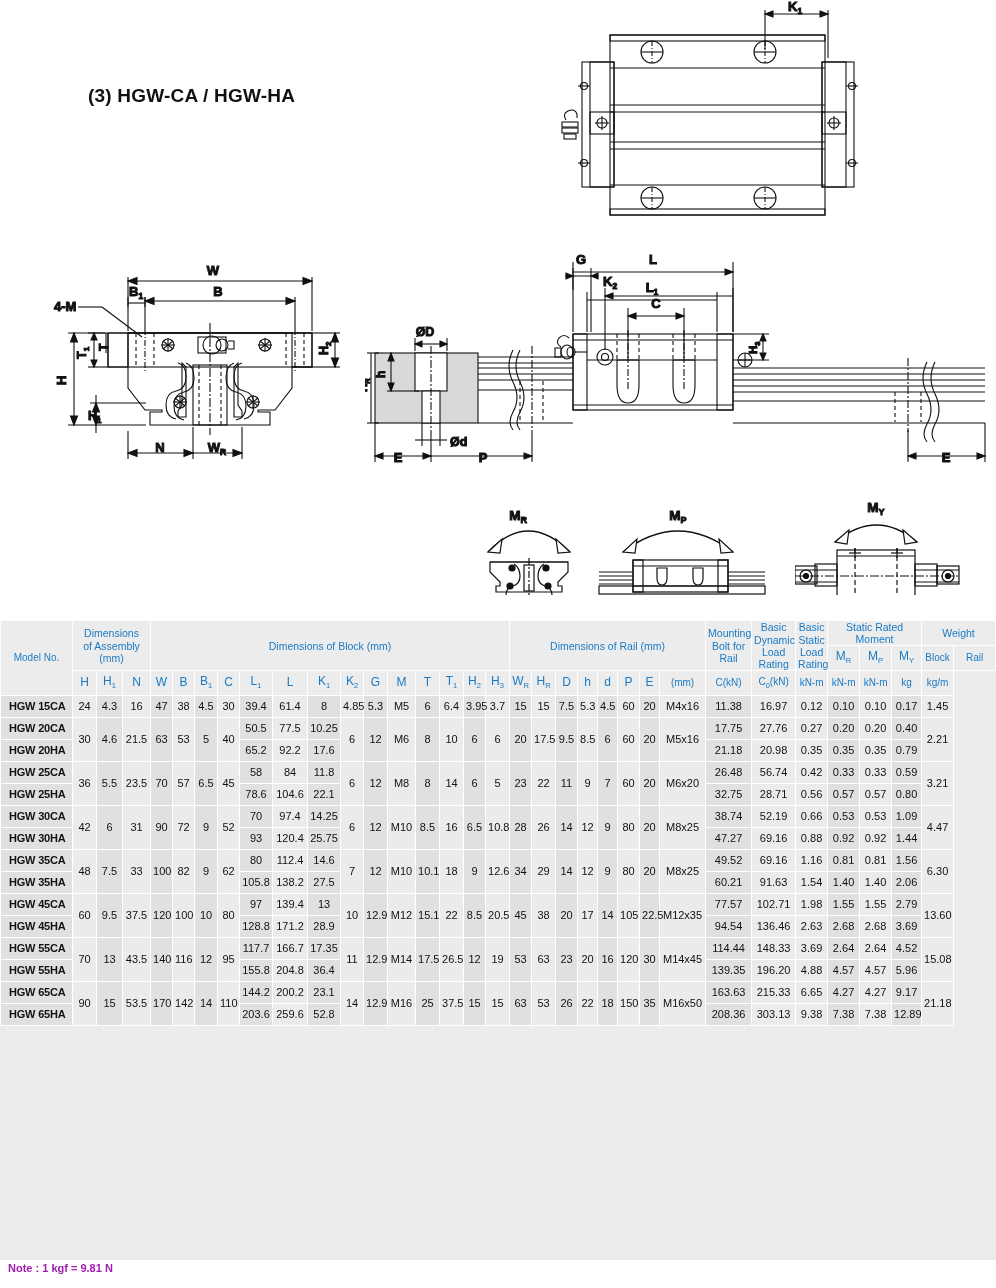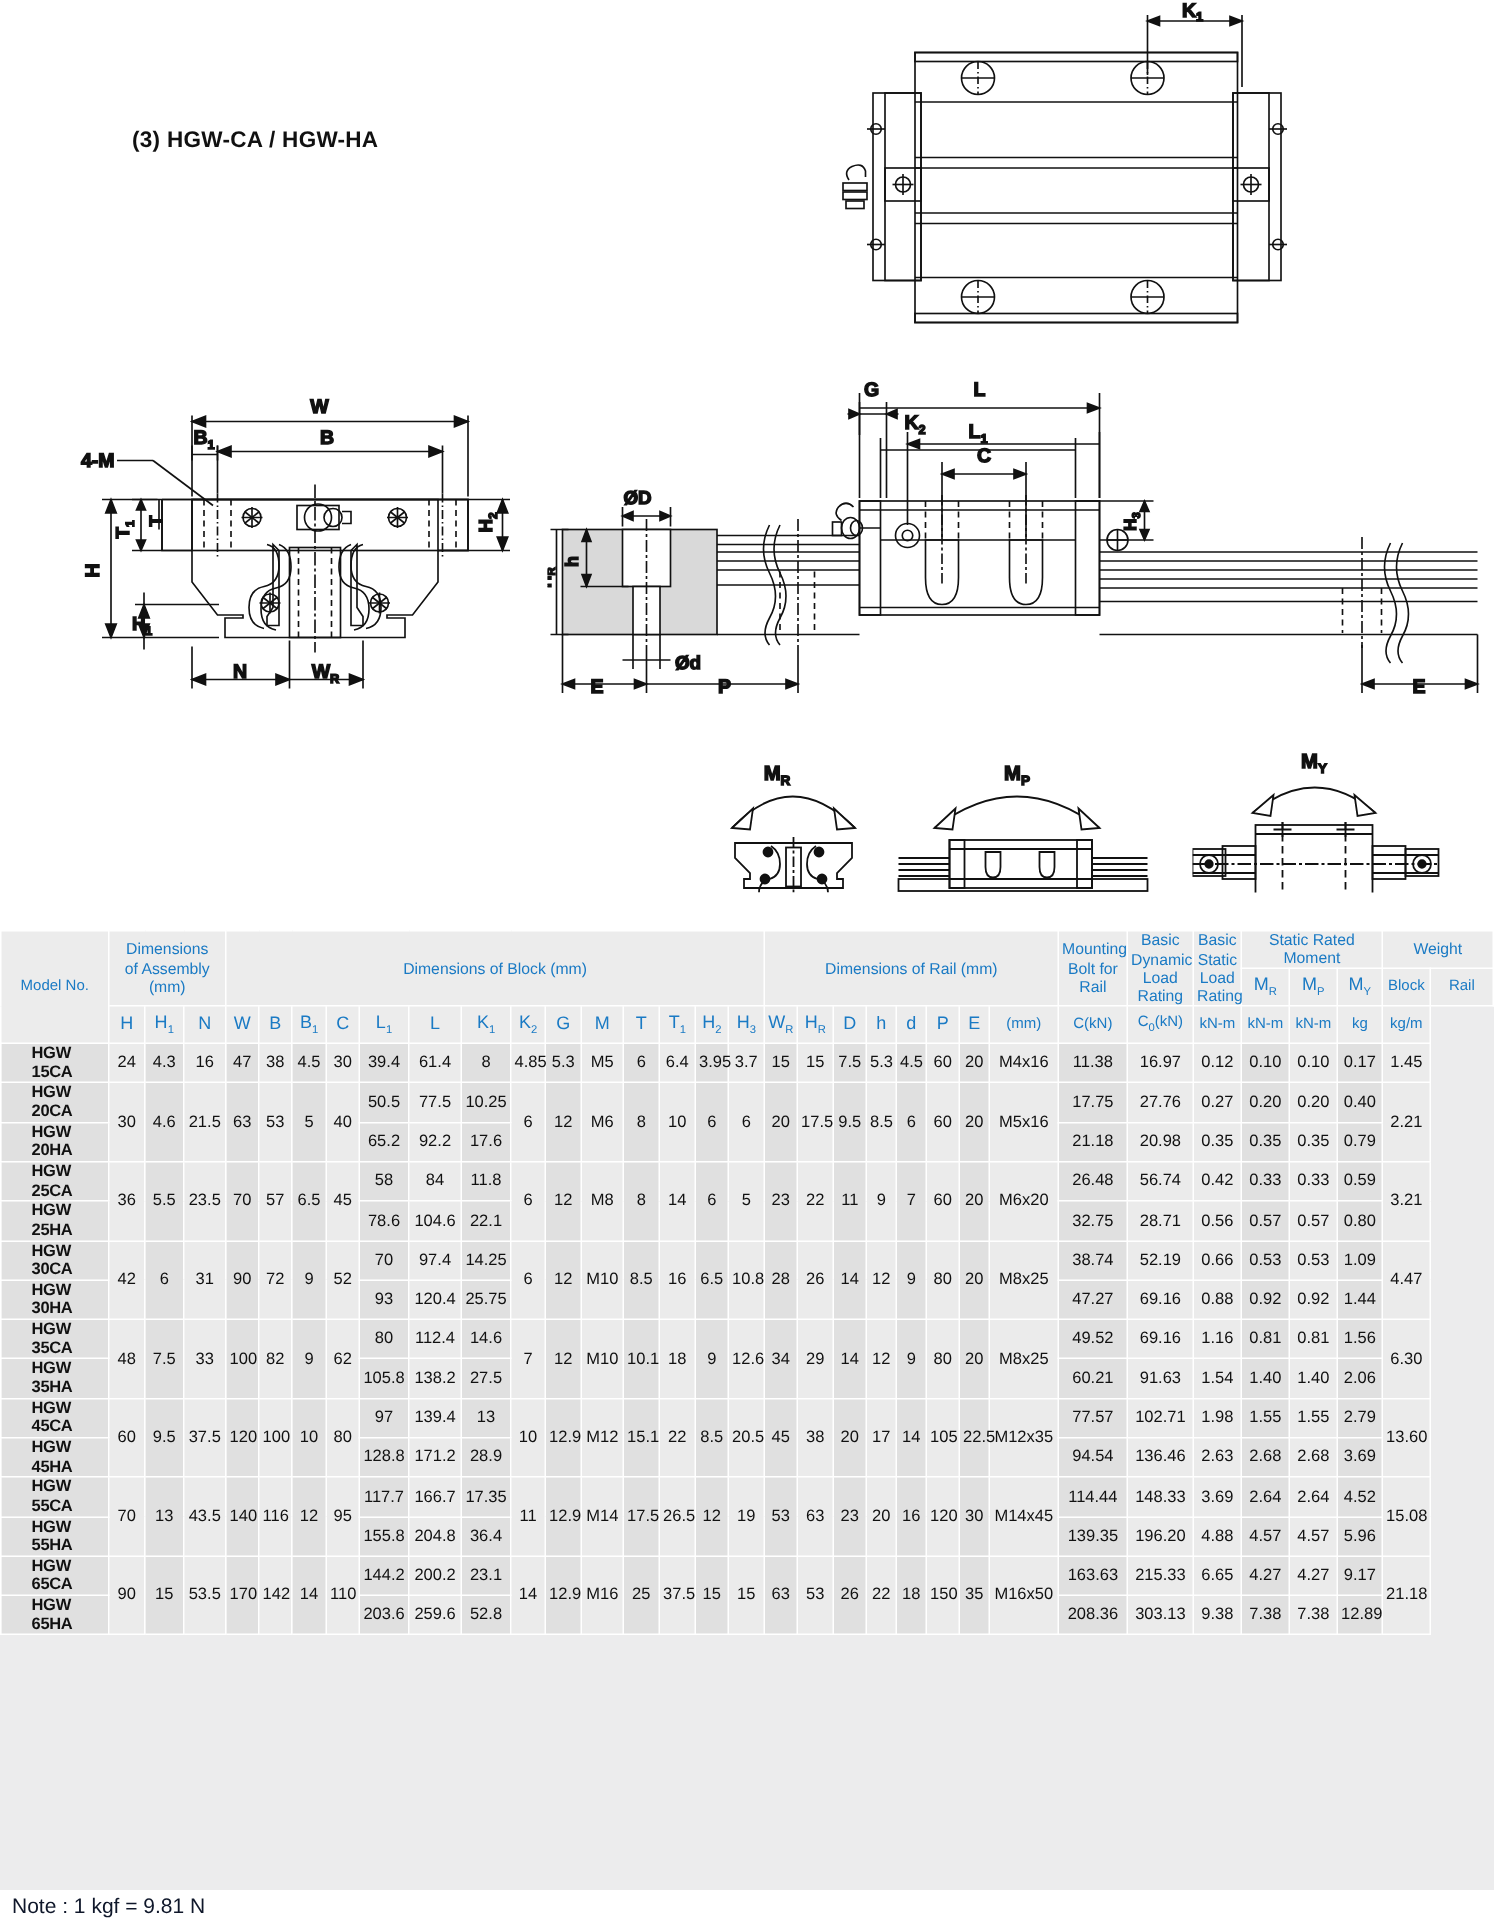--- a/index.html
+++ b/index.html
@@ -10,21 +10,21 @@
     font-family: "Liberation Sans", sans-serif;
     color:#1a1a1a;
     position:relative;
     overflow:hidden;
   }
   .page { position:relative; width:996px; height:1288px; }
 
   
   .title {
     position:absolute; left:88px; top:85px;
-    font-size:15px; font-weight:bold; letter-spacing:.2px; color:#111;
+    font-size:19px; font-weight:bold; letter-spacing:.2px; color:#111;
   }
 
   
   .draw { position:absolute; stroke:#111; fill:none; }
   svg text { font-family:"Liberation Sans", sans-serif; fill:#111; }
 
   
   .tablewrap {
     position:absolute; left:0; top:620px; width:996px; height:640px;
     background:#ececed;
@@ -57,41 +57,41 @@
     color:#111;
     font-weight:normal;
     height:22px;
     font-size:11px;
   }
   tbody td.alt { background:#e0e0e0; }
   tbody td.model {
     background:#e0e0e0;
     font-weight:bold;
     text-align:left;
-    padding-left:20px;
+    padding-left:8px;
     font-size:11px;
     letter-spacing:-0.2px;
     margin-top:28px;
   }
   .sub { font-size:7.5px; vertical-align:sub; }
 
   
   .wm {
     position:absolute; top:618px; left:0; width:996px; height:46px;
     pointer-events:none; overflow:hidden;
   }
   .wm span {
     position:absolute; font-size:54px; font-weight:bold; font-style:italic;
     color:#d8d8d8; line-height:1;
   }
 
   .topline { position:absolute; left:0; top:620px; width:996px; height:2px; background:#fff; }
   .note {
     position:absolute; left:8px; top:1262px;
-    font-size:14px; color:#0f172a;
+    font-size:11px; color:#a21caf;font-weight:bold;
   }
 </style>
 </head>
 <body>
 
 <div class="page">
 
   <div class="title">(3) HGW-CA / HGW-HA</div>
 
   <svg class="draw" style="left:560px; top:0px;" width="330" height="225">

